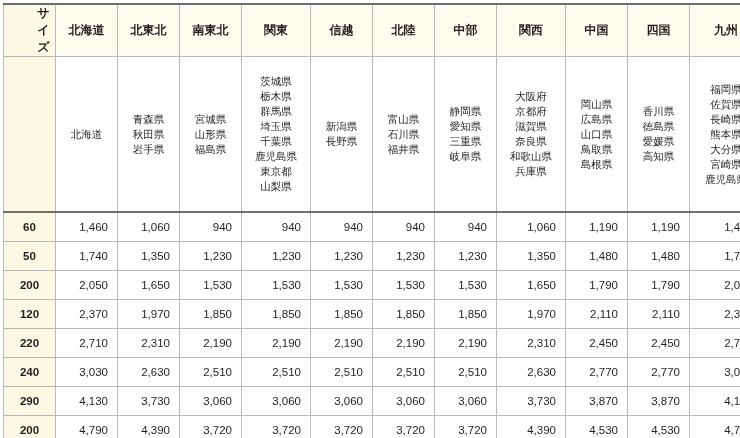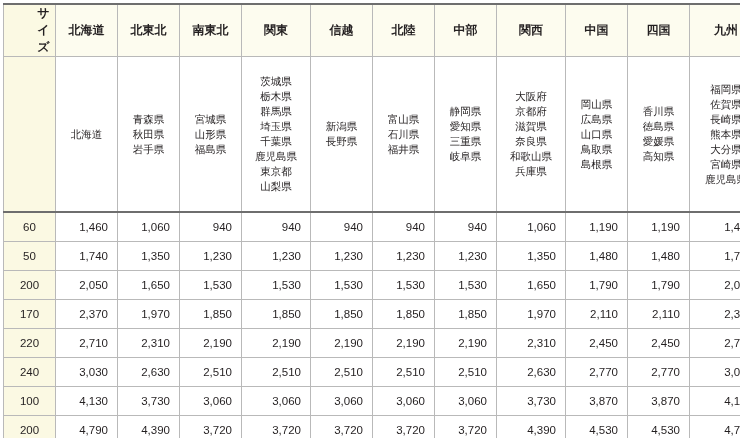--- a/index.html
+++ b/index.html
@@ -69,21 +69,21 @@
     background: #ffffff;
     font-size: 11.5px;
     text-align: right;
     padding-right: 9px;
     color: #231f20;
   }
   tr.data-row td.size-cell {
     background: #fbf9e3;
     text-align: center;
     padding-right: 0;
-    font-weight: normal;
+    font-weight: bold;
     font-size: 11.5px;
     color: #231f20;
   }
   tr.data-row.last td {
     border-bottom: 2px solid #6e6e6e;
   }
   .col-size  { width: 52px; }
   .col-std   { width: 62px; }
   .col-kanto { width: 69px; }
   .col-kansai{ width: 69px; }
@@ -258,21 +258,21 @@
           <td>1,530</td>
           <td>1,530</td>
           <td>1,530</td>
           <td>1,530</td>
           <td>1,650</td>
           <td>1,790</td>
           <td>1,790</td>
           <td>2,050</td>
         </tr>
         <tr class="data-row">
-          <td class="size-cell">170</td>
+          <td class="size-cell">120</td>
           <td>2,370</td>
           <td>1,970</td>
           <td>1,850</td>
           <td>1,850</td>
           <td>1,850</td>
           <td>1,850</td>
           <td>1,850</td>
           <td>1,970</td>
           <td>2,110</td>
           <td>2,110</td>
@@ -300,21 +300,21 @@
           <td>2,510</td>
           <td>2,510</td>
           <td>2,510</td>
           <td>2,510</td>
           <td>2,630</td>
           <td>2,770</td>
           <td>2,770</td>
           <td>3,030</td>
         </tr>
         <tr class="data-row">
-          <td class="size-cell">100</td>
+          <td class="size-cell">290</td>
           <td>4,130</td>
           <td>3,730</td>
           <td>3,060</td>
           <td>3,060</td>
           <td>3,060</td>
           <td>3,060</td>
           <td>3,060</td>
           <td>3,730</td>
           <td>3,870</td>
           <td>3,870</td>

